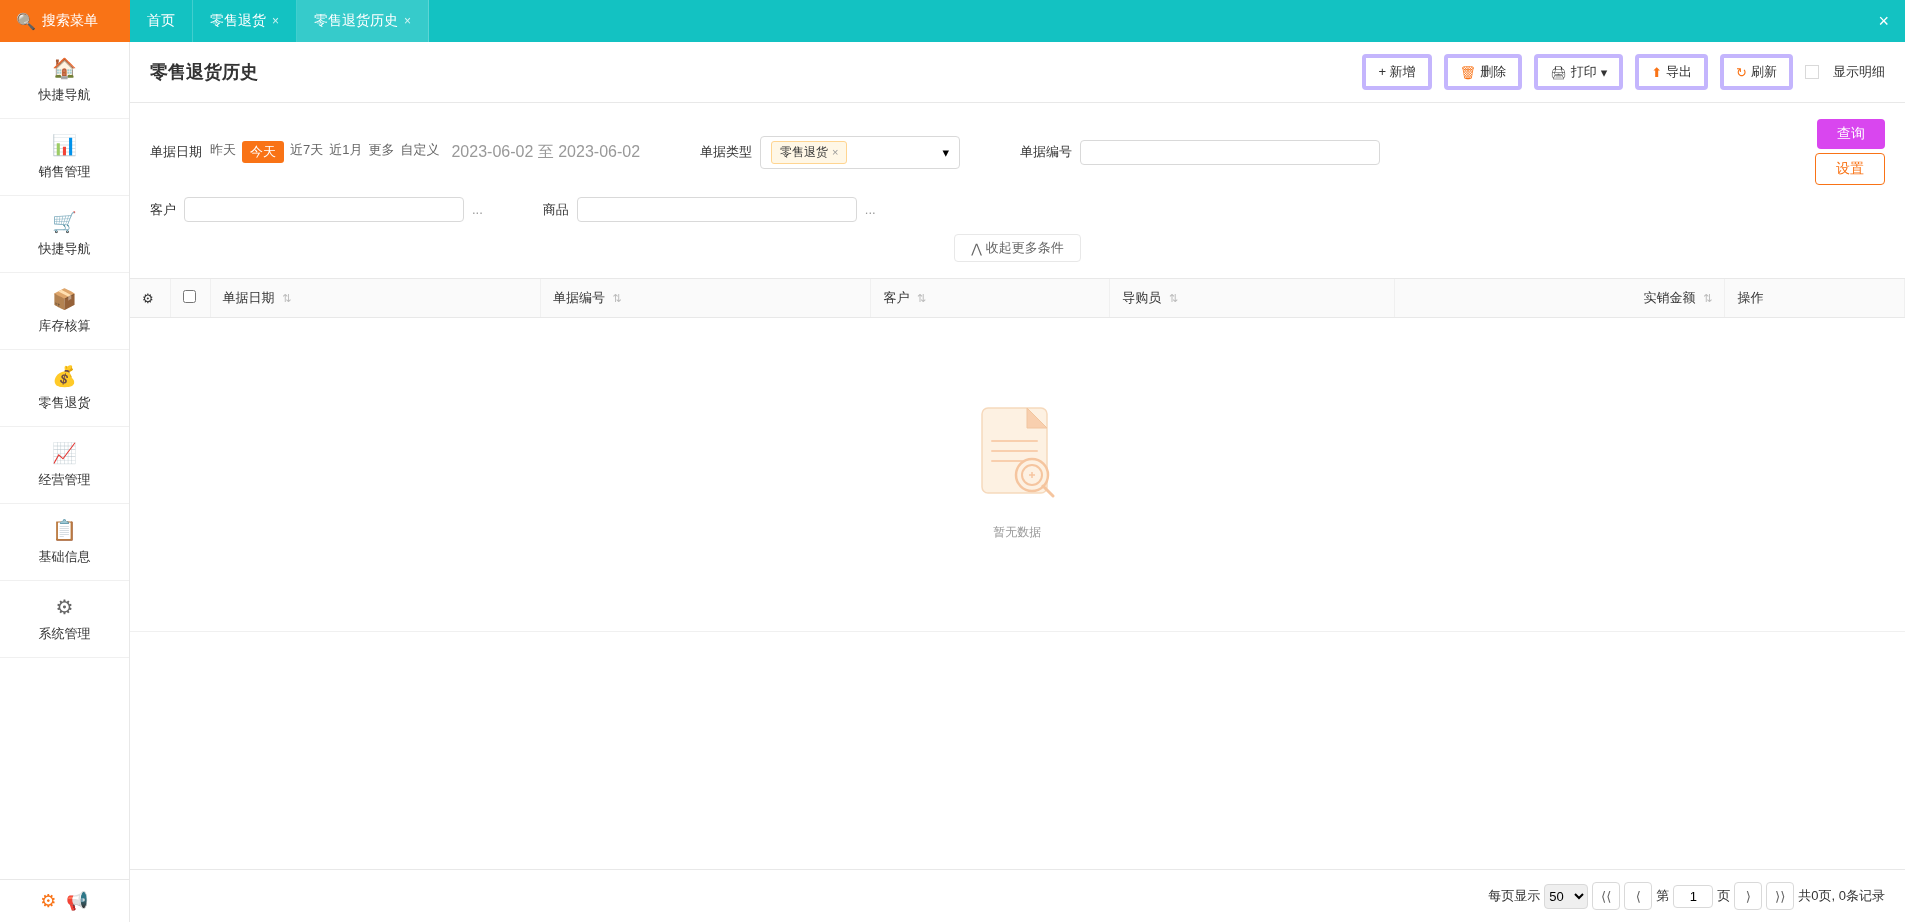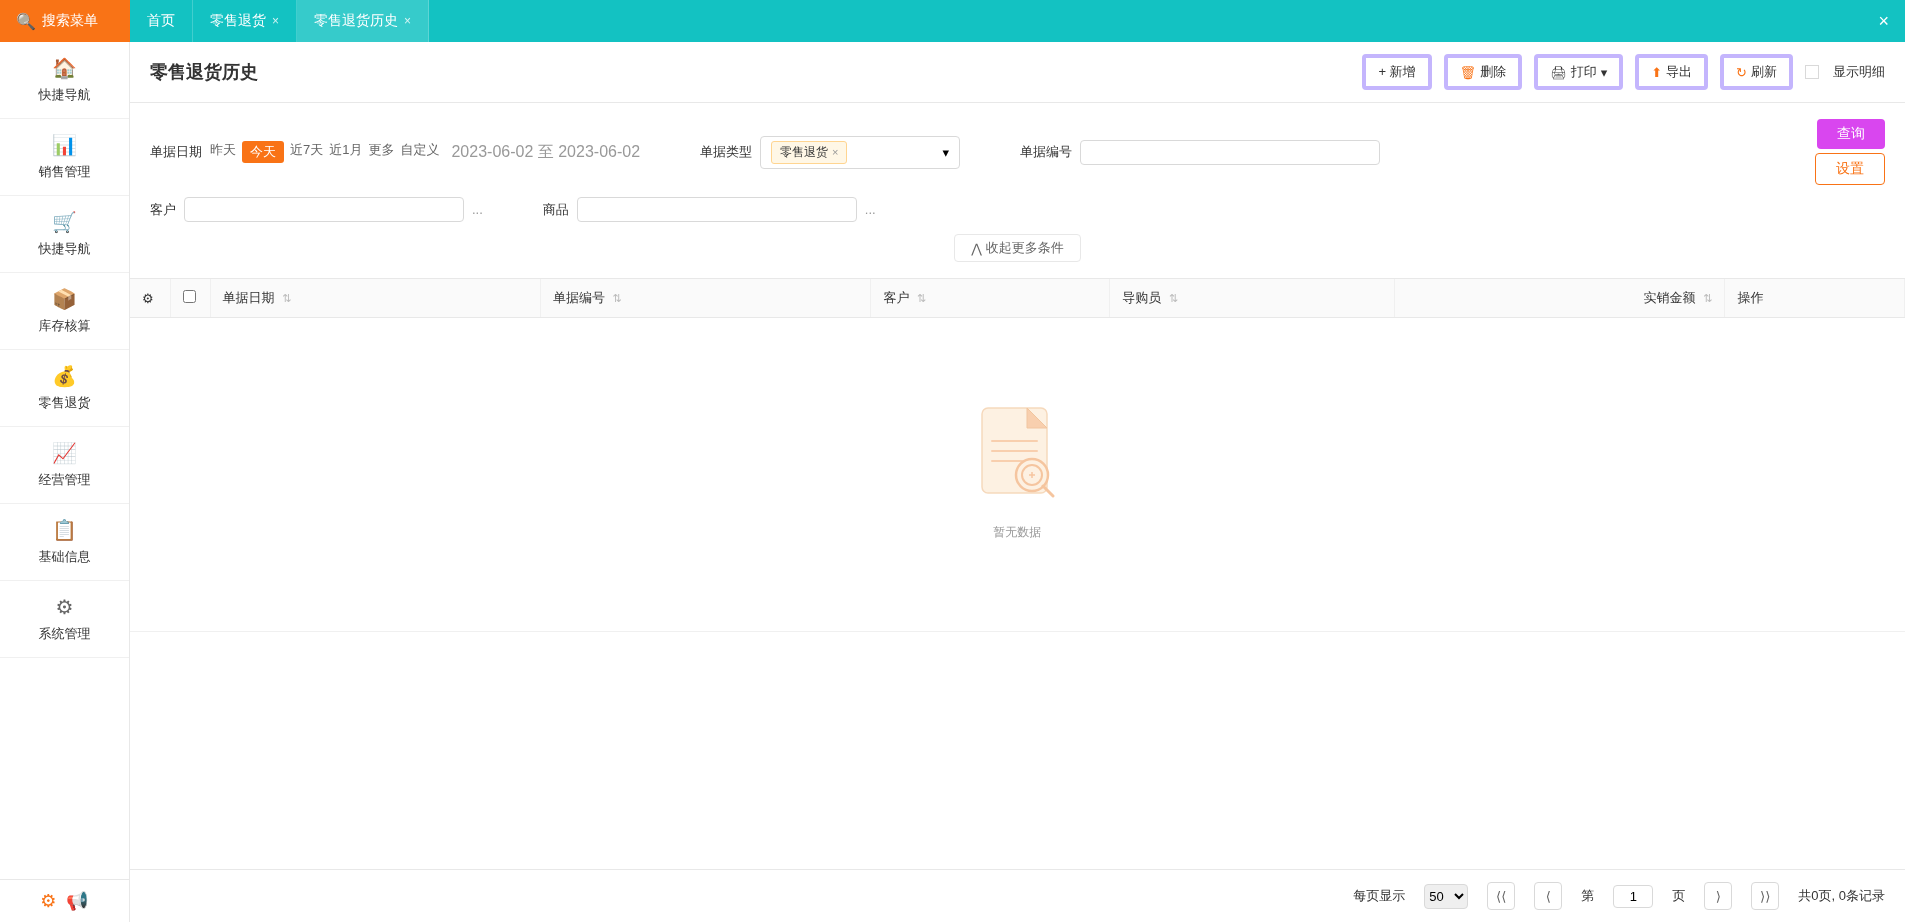--- a/index.html
+++ b/index.html
@@ -113,21 +113,21 @@
       display: flex; flex-direction: column; align-items: center; justify-content: center;
       padding: 80px 0; color: #999; font-size: 12px; gap: 16px;
     }
     .empty-image {
       width: 100px; height: 100px; display: flex; align-items: center; justify-content: center;
     }
 
     
     .pagination-area {
       display: flex; align-items: center; justify-content: flex-end; padding: 12px 20px;
-      background: white; border-top: 1px solid #e8e8e8; gap: 19px; font-size: 13px; color: #333;
+      background: white; border-top: 1px solid #e8e8e8; gap: 4px; font-size: 13px; color: #333;
       flex-shrink: 0;
     }
     .page-size-select {
       border: 1px solid #d9d9d9; border-radius: 4px; padding: 3px 0; font-size: 13px;
     }
     .page-nav-btn {
       width: 28px; height: 28px; border: 1px solid #d9d9d9; border-radius: 4px;
       background: white; cursor: pointer; display: flex; align-items: center; justify-content: center;
       color: #666;
     }

